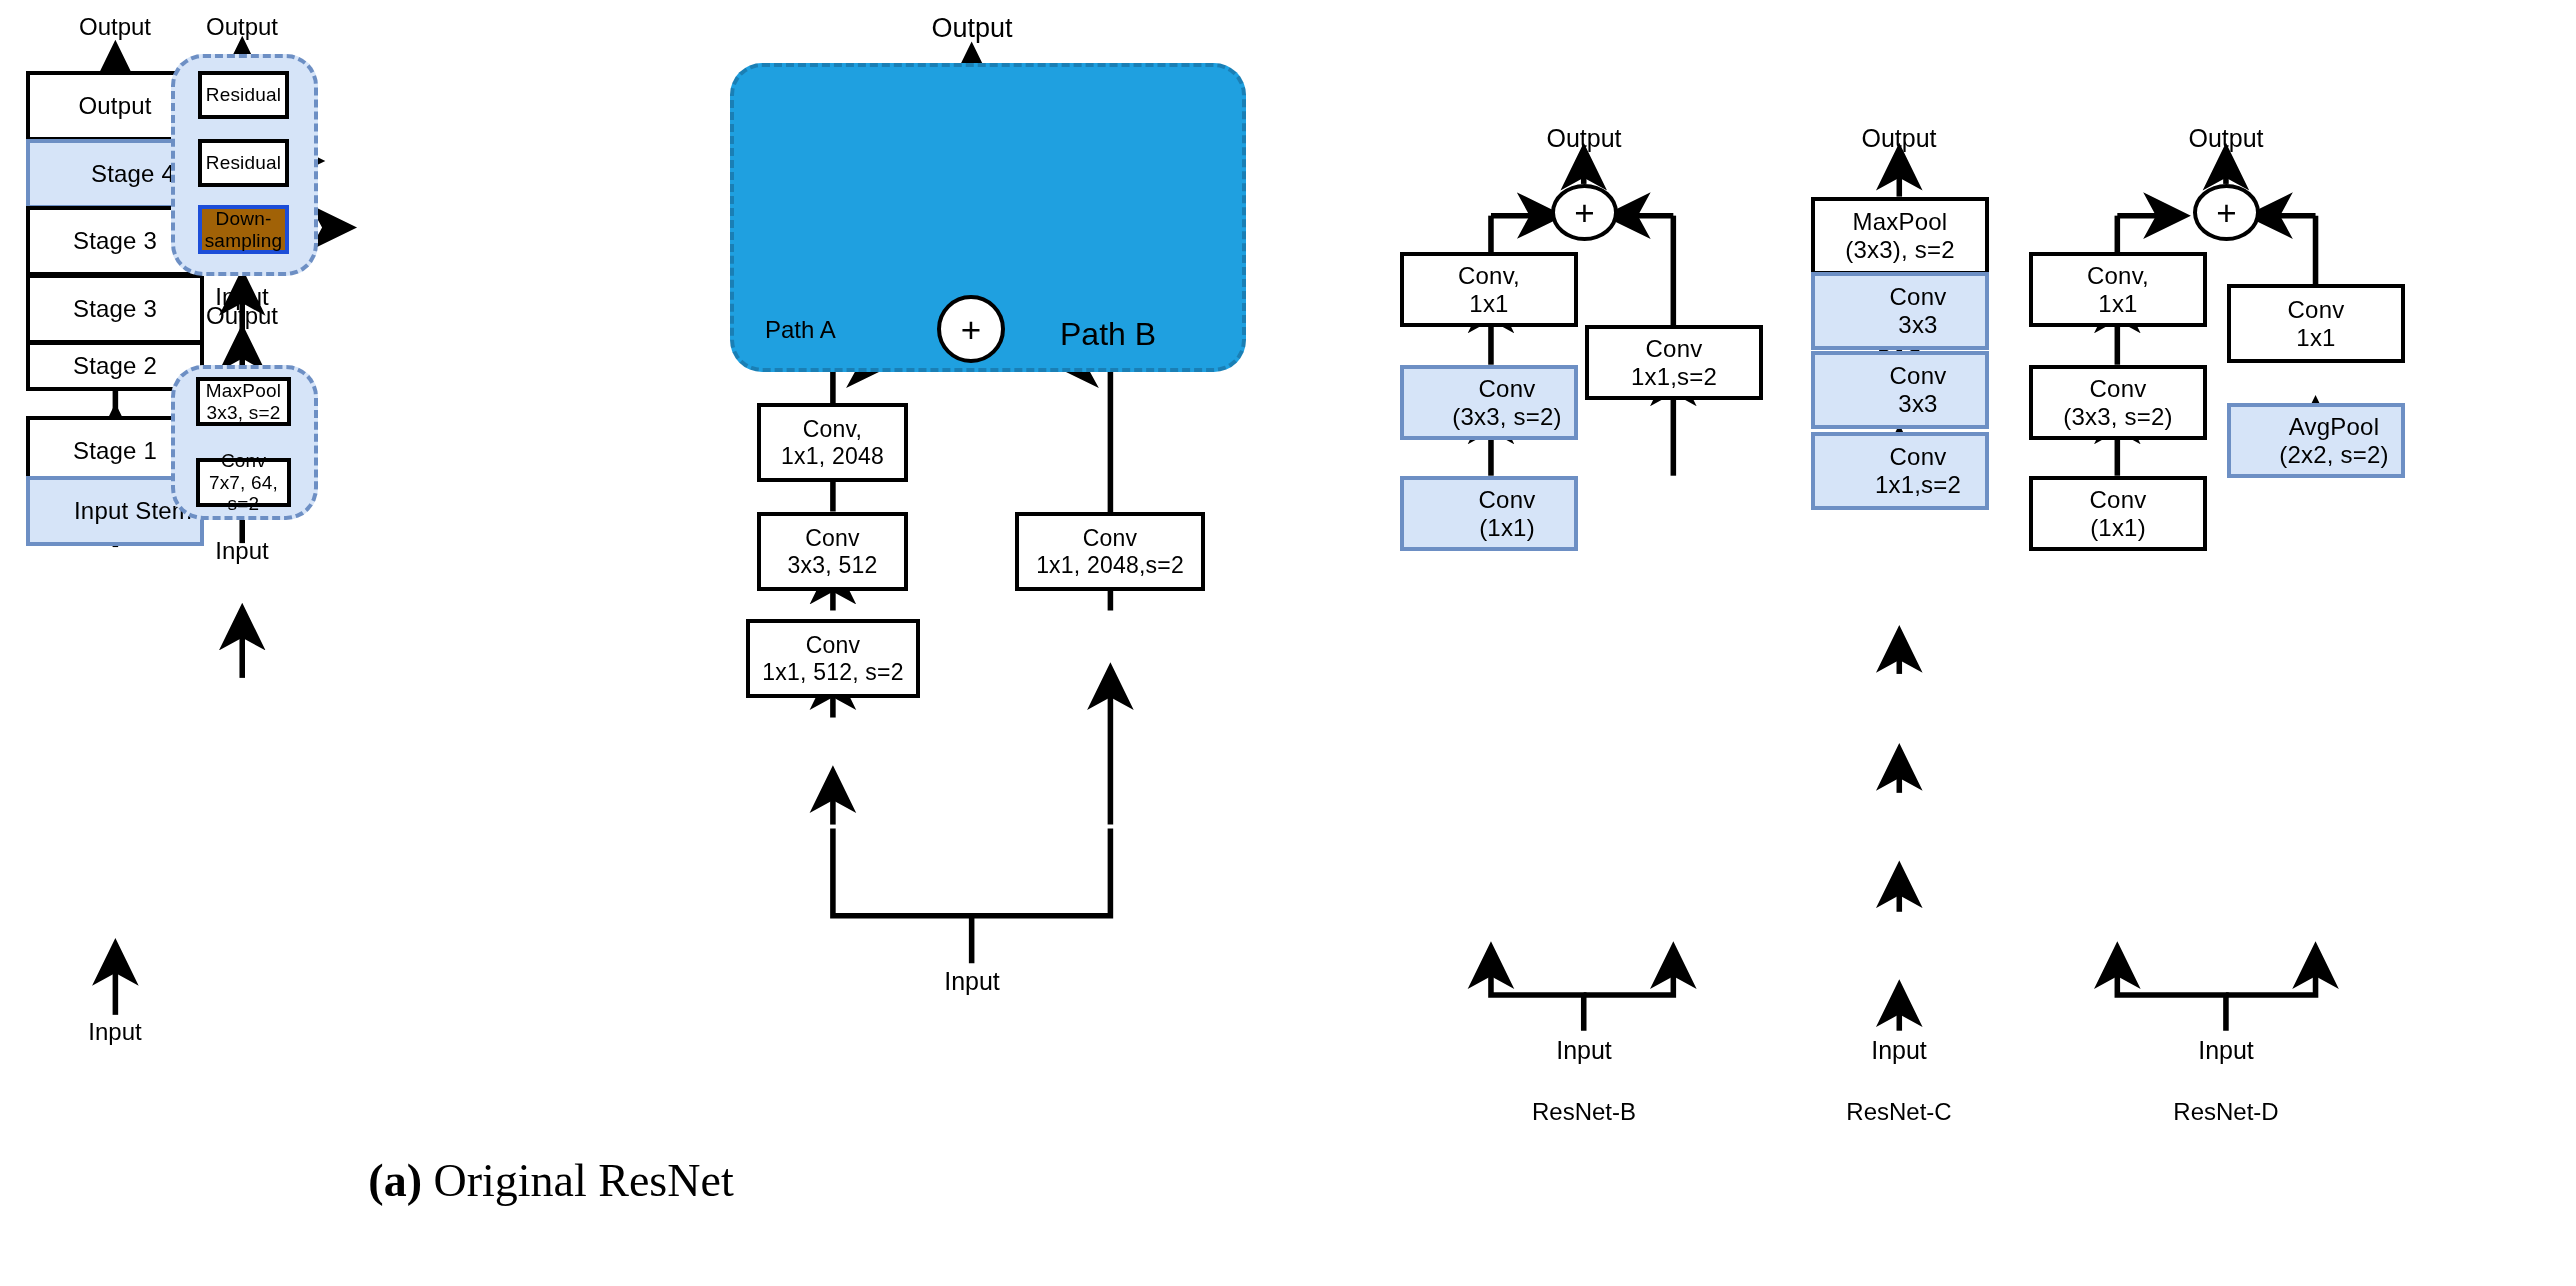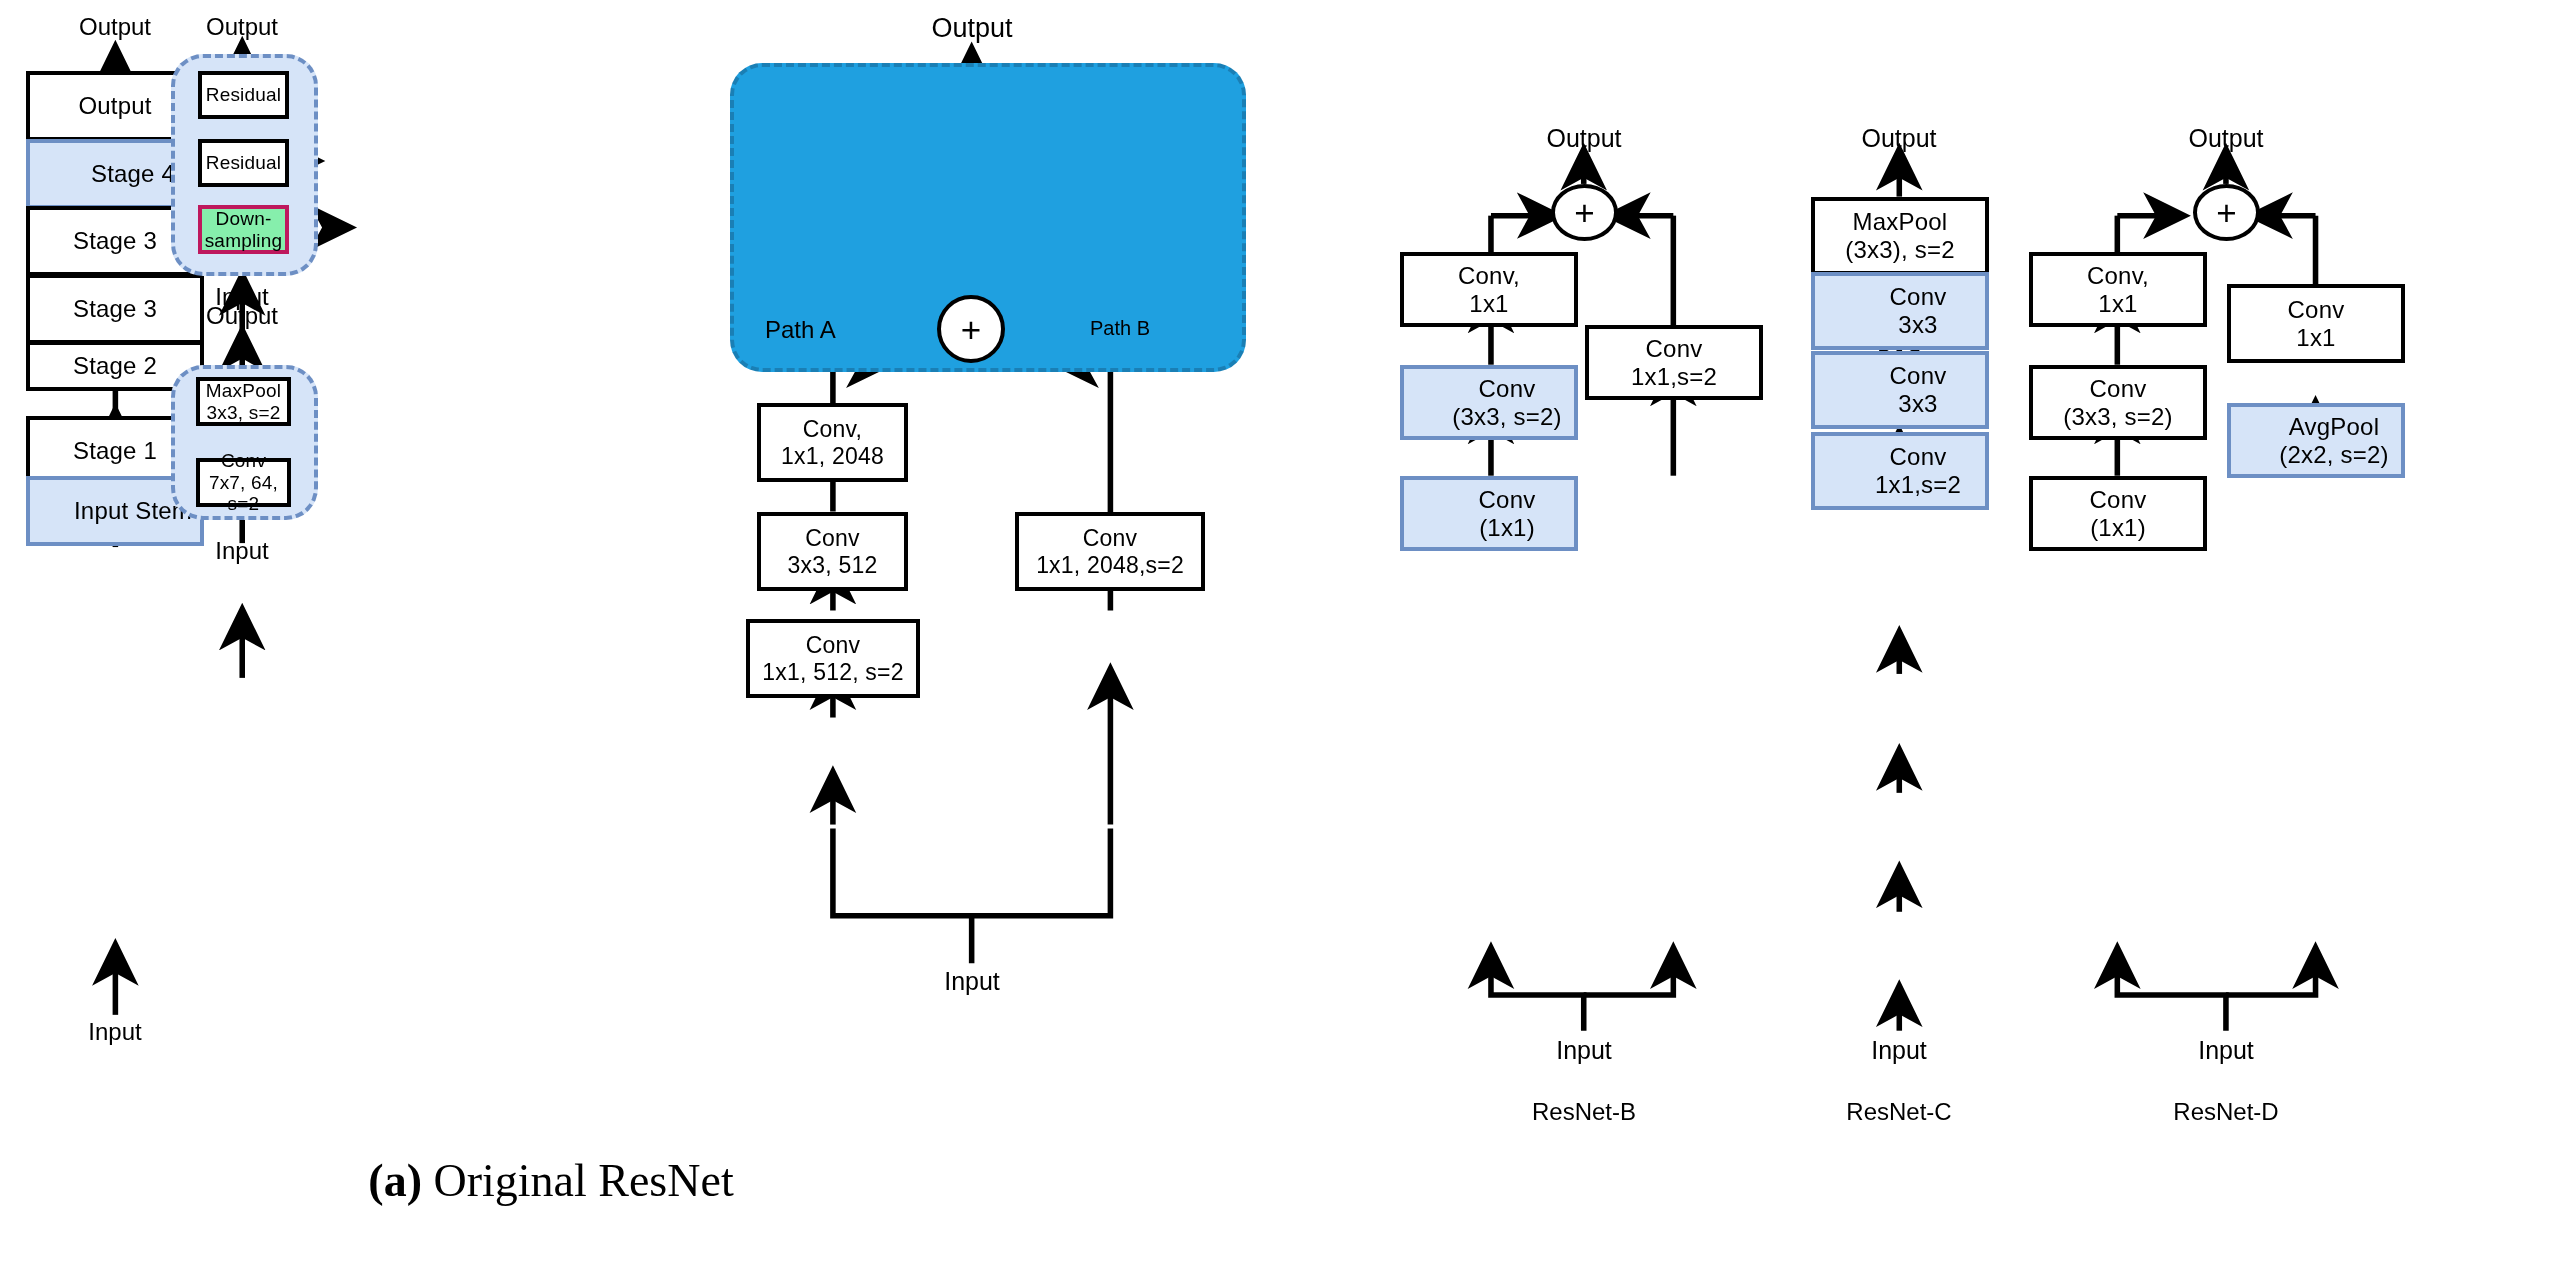--- a/index.html
+++ b/index.html
@@ -5,21 +5,21 @@
   html,body{margin:0;padding:0;background:#ffffff;}
   body{width:2576px;height:1286px;position:relative;overflow:hidden;
        font-family:"Liberation Sans","DejaVu Sans",sans-serif;color:#000;}
   #stage{position:absolute;left:0;top:0;width:2576px;height:1286px;}
 
   
   .box{position:absolute;box-sizing:border-box;background:#ffffff;border:4px solid #000;
        display:flex;align-items:center;justify-content:center;text-align:center;
        font-size:24px;line-height:1.15;letter-spacing:0.2px;white-space:pre-line;}
   .box.blue-light{background:#d6e4f8;border:4px solid #6d8fc4;padding-left:36px;}
-  .box.blue-strong{background:#86efac;border:4px solid #be185d;}
+  .box.blue-strong{background:#a16207;border:4px solid #1d4ed8;}
 
   .txt{position:absolute;font-size:24px;line-height:1.1;white-space:nowrap;}
   .txt.c{transform:translateX(-50%);}
 
   
   .panel{position:absolute;box-sizing:border-box;border:4px dashed #6d8fc4;border-radius:32px;}
   .panel.light{background:#d6e4f8;}
   .panel.strong{background:#1fa0e0;border-color:#1a7fb5;}
 
   
@@ -163,21 +163,21 @@
   <div class="box" style="left:196px;top:458px;width:95px;height:49px;font-size:19px;">Conv
 7x7, 64, s=2</div>
   <div class="txt c" style="left:242px;top:538px;">Input</div>
 
   <div class="txt c" style="left:972px;top:14.3px;font-size:27px;">Output</div>
   <div class="panel strong" style="left:730px;top:63px;width:516px;height:309px;"></div>
 
   <div class="plus" style="left:937px;top:295px;width:68px;height:68px;">+</div>
 
   <div class="txt" style="left:765px;top:317px;font-size:24px;">Path A</div>
-  <div class="txt" style="left:1090px;top:317px;font-size:20px;">Path B</div>
+  <div class="txt" style="left:1060px;top:317px;font-size:32px;">Path B</div>
 
   <div class="box" style="left:757px;top:403px;width:151px;height:79px;font-size:23px;">Conv,
 1x1, 2048</div>
   <div class="box" style="left:757px;top:512px;width:151px;height:79px;font-size:23px;">Conv
 3x3, 512</div>
   <div class="box" style="left:746px;top:619px;width:174px;height:79px;font-size:23px;">Conv
 1x1, 512, s=2</div>
   <div class="box" style="left:1015px;top:512px;width:190px;height:79px;font-size:23px;">Conv
 1x1, 2048,s=2</div>
 

